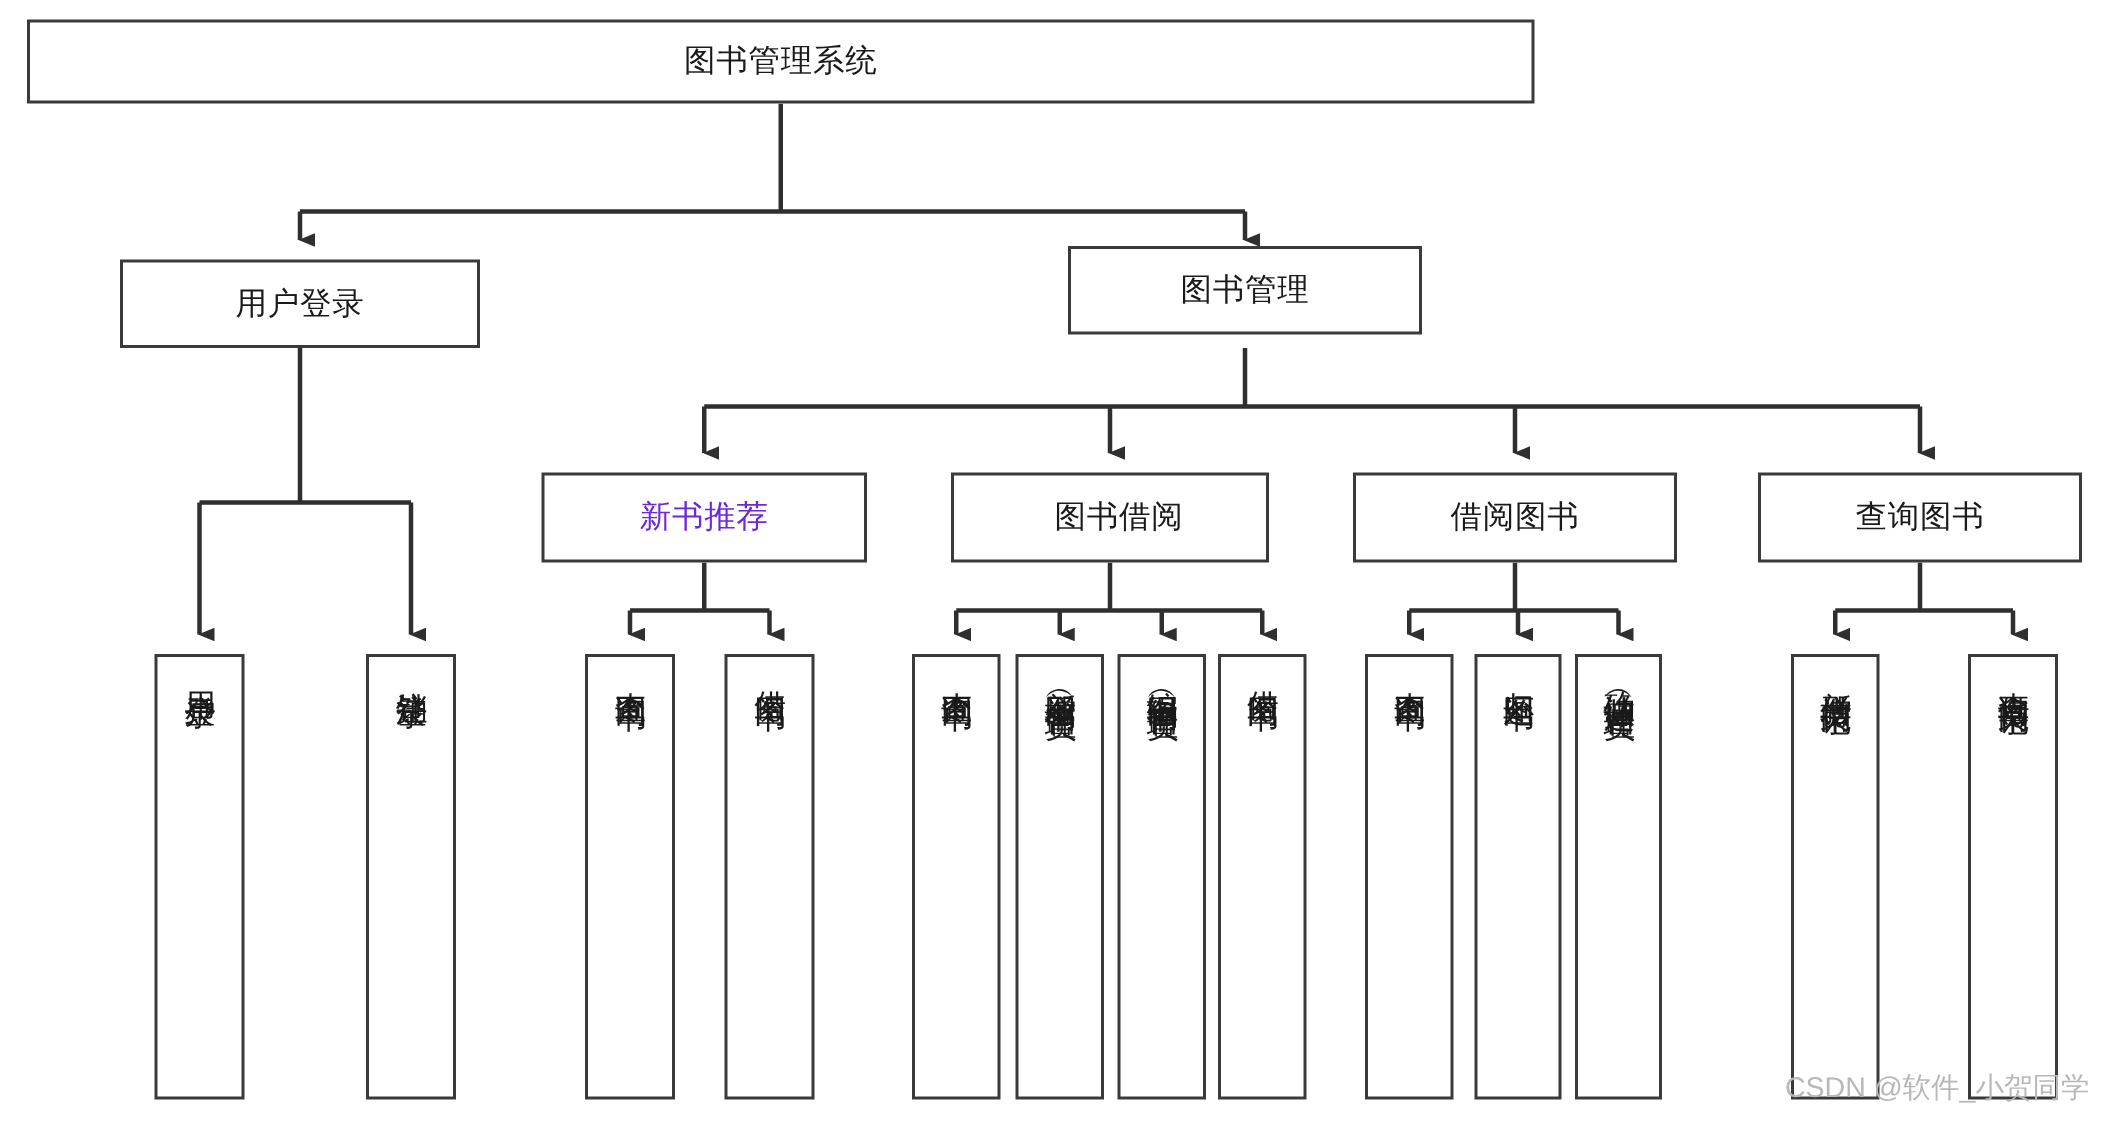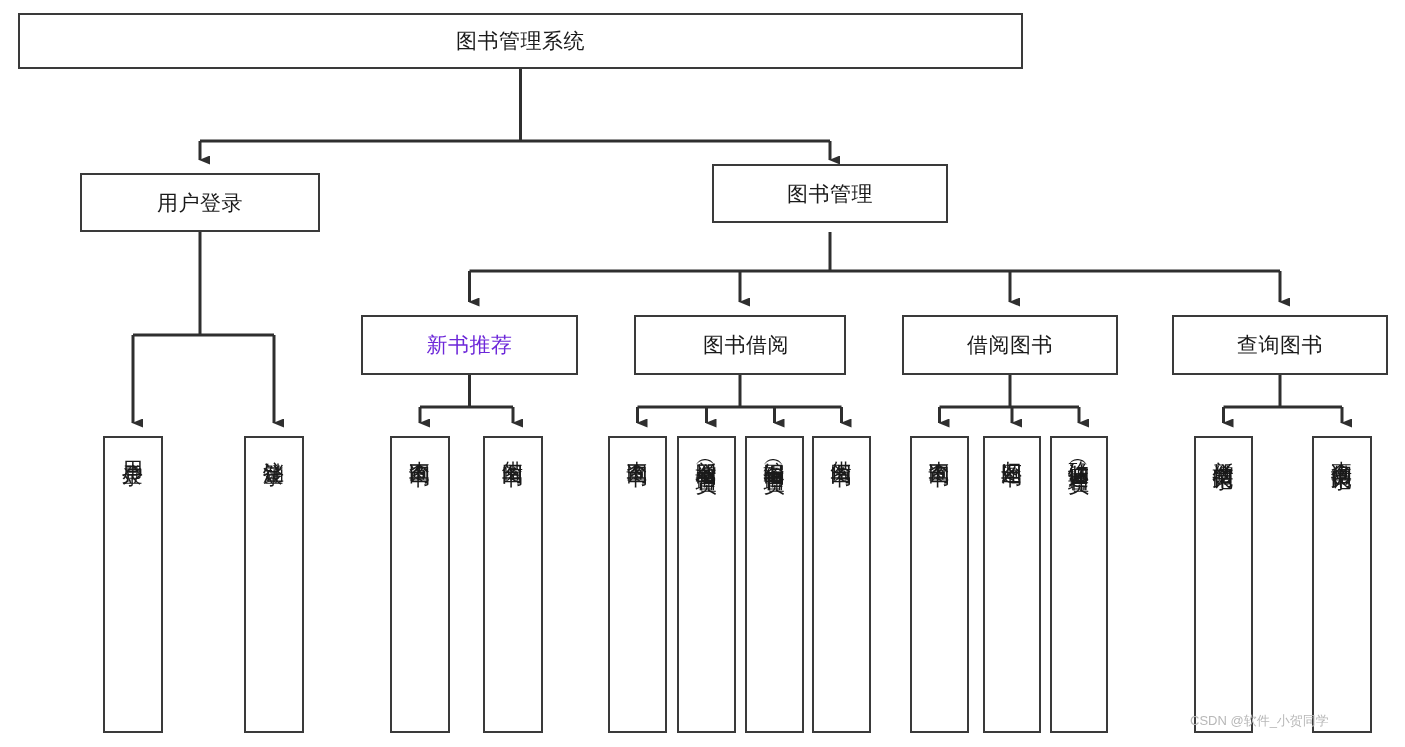--- a/index.html
+++ b/index.html
@@ -55,21 +55,21 @@
   .node.vert .label {
     writing-mode: vertical-rl;
     text-orientation: upright;
     font-size: 21px;
     letter-spacing: 2px;
     line-height: 1;
   }
   .watermark {
     position: absolute;
     color: #b8b8b8;
-    font-size: 13px;
+    font-size: 19px;
     white-space: nowrap;
     pointer-events: none;
   }
 </style>
 </head>
 <body>
 
 <div id="canvas">
   <svg id="wires" viewBox="0 0 1405 747" xmlns="http://www.w3.org/2000/svg">
     <defs>

